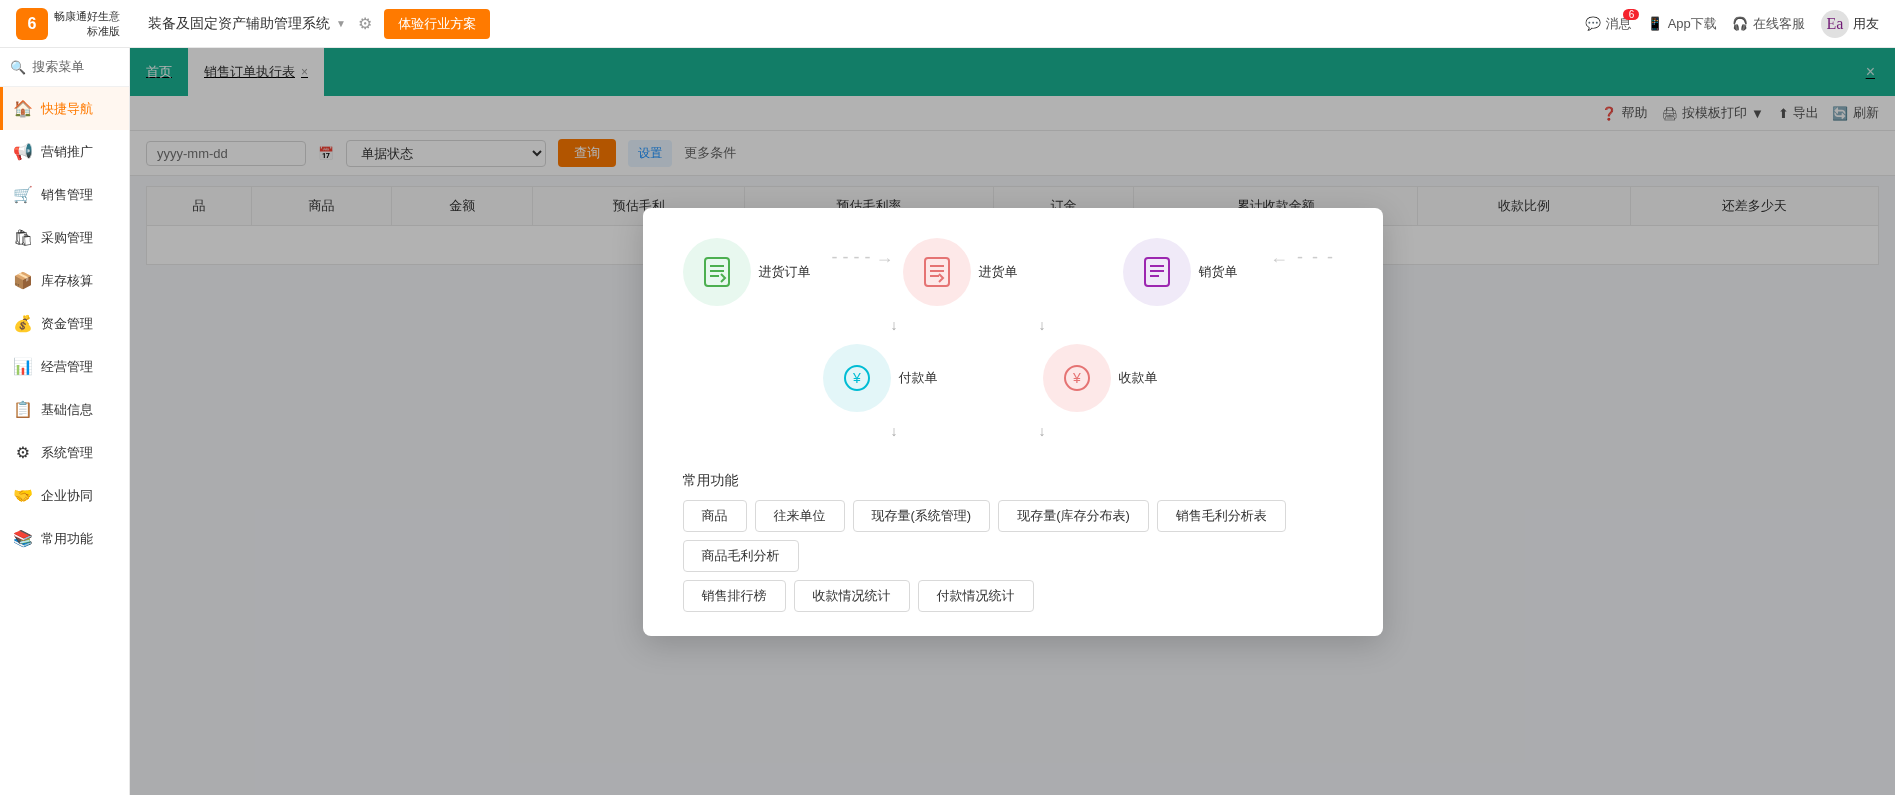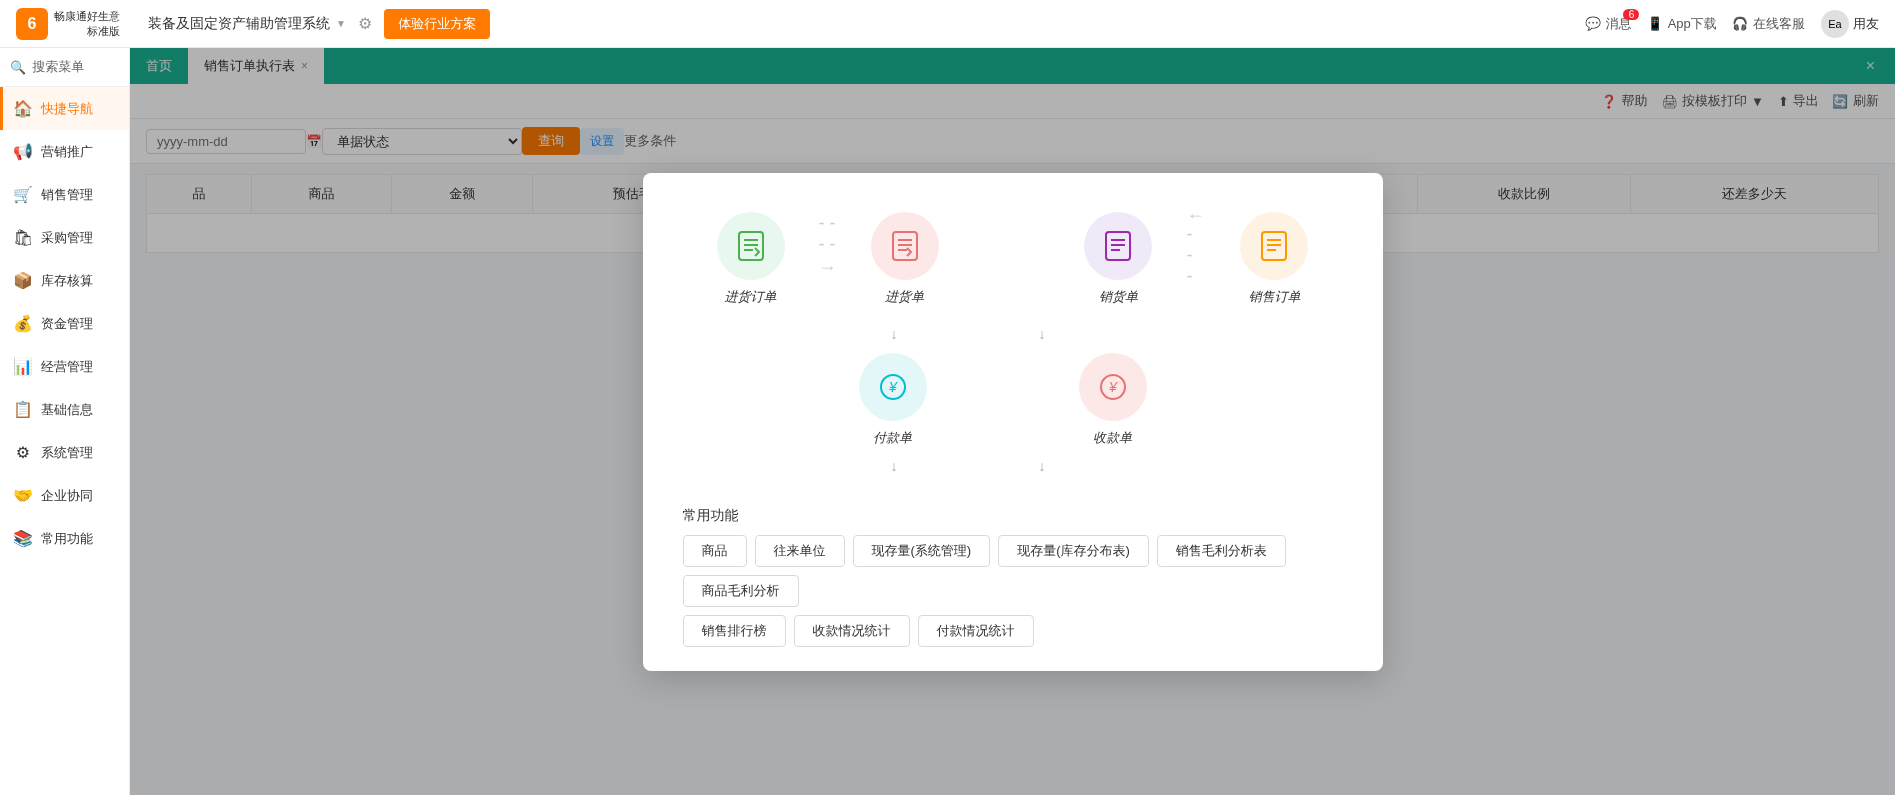--- a/index.html
+++ b/index.html
@@ -17,64 +17,64 @@
     .logo-icon { width: 32px; height: 32px; background: #ff7a00; border-radius: 6px; display: flex; align-items: center; justify-content: center; color: #fff; font-size: 16px; font-weight: bold; }
     .logo-text { font-size: 11px; color: #333; line-height: 1.3; text-align: right; }
     .system-title { display: flex; align-items: center; gap: 6px; color: #333; font-size: 14px; }
     .system-title-text { font-weight: 500; font-family: Liberation Serif, serif; }
     .dropdown-arrow { color: #999; font-size: 10px; }
     .gear-btn { color: #999; font-size: 16px; cursor: pointer; }
     .trial-btn { background: #ff7a00; color: #fff; border: none; border-radius: 4px; padding: 6px 14px; font-size: 13px; cursor: pointer; }
     .top-bar-right { margin-left: auto; display: flex; align-items: center; gap: 16px; color: #555; font-size: 13px; }
     .top-bar-item { display: flex; align-items: center; gap: 4px; cursor: pointer; position: relative; }
     .badge { background: #f5222d; color: #fff; border-radius: 8px; font-size: 10px; padding: 0 4px; min-width: 16px; text-align: center; position: absolute; top: -6px; right: -8px; }
-    .avatar { width: 28px; height: 28px; border-radius: 50%; background: #e0e0e0; display: flex; align-items: center; justify-content: center; font-size: 11px; color: #000000; }
-
-    
-    .tab-bar { display: flex; align-items: center; background: #1ab394; height: 36px; padding: 0 0; flex-shrink: 0; }
+    .avatar { width: 28px; height: 28px; border-radius: 50%; background: #e0e0e0; display: flex; align-items: center; justify-content: center; font-size: 16px; color: #701a75; font-family: Liberation Serif, serif; }
+
+    
+    .tab-bar { display: flex; align-items: center; background: #1ab394; height: 48px; padding: 0 0; flex-shrink: 0; text-decoration: underline; }
     .tab { display: flex; align-items: center; padding: 0 16px; height: 100%; cursor: pointer; color: rgba(255,255,255,0.85); font-size: 13px; gap: 6px; }
     .tab.active { background: #fff; color: #333; border-radius: 0; }
     .tab-close { color: #999; font-size: 12px; cursor: pointer; }
     .tab-home { color: #fff; }
     .tab-bar-end { margin-left: auto; padding: 0 12px; }
     .close-x { color: rgba(255,255,255,0.8); font-size: 16px; cursor: pointer; padding: 0 8px; }
 
     
     .sidebar-search { display: flex; align-items: center; gap: 6px; padding: 10px 10px; border-bottom: 1px solid #f0f0f0; cursor: pointer; color: #666; font-size: 13px; }
     .sidebar-item { display: flex; align-items: center; gap: 8px; padding: 12px 10px; cursor: pointer; color: #333; font-size: 13px; border-left: 3px solid transparent; }
     .sidebar-item.active { background: #fff7f0; border-left-color: #ff7a00; color: #ff7a00; }
     .sidebar-item-icon { font-size: 16px; width: 20px; text-align: center; }
 
     
     .toolbar { display: flex; align-items: center; padding: 8px 16px; background: #fff; border-bottom: 1px solid #e8e8e8; gap: 12px; flex-shrink: 0; }
     .toolbar-btn { display: flex; align-items: center; gap: 4px; color: #555; font-size: 13px; cursor: pointer; }
     .toolbar-btn-primary { background: #ff7a00; color: #fff; border: none; border-radius: 4px; padding: 5px 16px; font-size: 13px; cursor: pointer; }
     .toolbar-btn-secondary { background: #e8f4ff; color: #1890ff; border: none; border-radius: 4px; padding: 5px 10px; font-size: 12px; cursor: pointer; }
 
     
-    .filter-bar { display: flex; align-items: center; padding: 8px 16px; background: #fff; border-bottom: 1px solid #e8e8e8; flex-shrink: 0; flex-wrap: wrap; }
+    .filter-bar { display: flex; align-items: center; padding: 8px 16px; background: #fff; border-bottom: 1px solid #e8e8e8; gap: 12px; flex-shrink: 0; flex-wrap: wrap; }
     .filter-input { border: 1px solid #d9d9d9; border-radius: 4px; padding: 4px 10px; font-size: 13px; color: #bbb; width: 160px; }
     .filter-select { border: 1px solid #d9d9d9; border-radius: 4px; padding: 4px 10px; font-size: 13px; color: #333; width: 200px; background: #fff; }
     .more-conditions { color: #666; font-size: 13px; cursor: pointer; }
 
     
     .table-area { flex: 1; overflow: auto; padding: 0 16px 16px; background: #f5f7fa; }
     .data-table { width: 100%; border-collapse: collapse; background: #fff; margin-top: 10px; }
     .data-table th { background: #fafafa; border: 1px solid #e8e8e8; padding: 10px 12px; text-align: center; color: #333; font-weight: 500; font-size: 13px; white-space: nowrap; }
     .data-table td { border: 1px solid #e8e8e8; padding: 10px 12px; text-align: center; color: #333; font-size: 13px; }
     .no-data { text-align: center; padding: 60px; color: #999; font-size: 14px; }
 
     
     .modal-overlay { position: absolute; top: 0; left: 0; right: 0; bottom: 0; background: rgba(0,0,0,0.3); z-index: 100; display: flex; align-items: center; justify-content: center; pointer-events: none; }
     .modal { background: #fff; border-radius: 8px; width: 740px; max-height: 560px; overflow: hidden; pointer-events: all; position: relative; padding: 30px 40px 24px; box-shadow: 0 8px 32px rgba(0,0,0,0.18); }
 
     
     .flow-section { display: flex; flex-direction: column; gap: 10px; }
     .flow-row { display: flex; align-items: center; gap: 0; }
-    .flow-item { display: flex; flex-direction: column; align-items: center; gap: 8px; width: 140px; font-style: italic; }
+    .flow-item { display: flex; flex-direction: row; align-items: center; gap: 8px; width: 140px; }
     .flow-circle { width: 68px; height: 68px; border-radius: 50%; display: flex; align-items: center; justify-content: center; font-size: 28px; }
     .flow-label { font-size: 13px; color: #333; }
     .flow-arrow-h { color: #ccc; font-size: 18px; display: flex; align-items: center; padding-bottom: 28px; flex: 1; justify-content: center; letter-spacing: 2px; }
     .flow-arrow-v { color: #aaa; font-size: 14px; text-align: center; line-height: 1; margin: 2px 0; }
 
     
     .circle-green { background: #e8f8ef; }
     .circle-pink { background: #fde8e8; }
     .circle-purple { background: #f0eaf8; }
     .circle-orange { background: #fef3e2; }
@@ -293,31 +293,20 @@
                   <svg width="36" height="36" viewBox="0 0 36 36">
                       <rect x="6" y="4" width="24" height="28" rx="3" fill="none" stroke="#9c27b0" stroke-width="2"></rect>
                       <line x1="11" y1="12" x2="25" y2="12" stroke="#9c27b0" stroke-width="2"></line>
                       <line x1="11" y1="17" x2="25" y2="17" stroke="#9c27b0" stroke-width="2"></line>
                       <line x1="11" y1="22" x2="20" y2="22" stroke="#9c27b0" stroke-width="2"></line>
                     </svg>
                 </div>
                 <span class="flow-label">销货单</span>
               </div>
               <div class="flow-arrow-h">← - - -</div>
-              <div class="flow-item">
-                <div class="flow-circle circle-orange" style="display:flex; align-items:center; justify-content:center;">
-                  <svg width="36" height="36" viewBox="0 0 36 36">
-                      <rect x="6" y="4" width="24" height="28" rx="3" fill="none" stroke="#ff9800" stroke-width="2"></rect>
-                      <line x1="11" y1="12" x2="25" y2="12" stroke="#ff9800" stroke-width="2"></line>
-                      <line x1="11" y1="17" x2="25" y2="17" stroke="#ff9800" stroke-width="2"></line>
-                      <line x1="11" y1="22" x2="20" y2="22" stroke="#ff9800" stroke-width="2"></line>
-                    </svg>
-                </div>
-                <span class="flow-label">销售订单</span>
-              </div>
             </div>
 
             <div class="flow-row" style="padding-left: 140px; gap:0;">
               <div style="width:68px; text-align:center; padding-left: 68px;">
                 <div class="flow-arrow-v">↓</div>
               </div>
               <div style="width: 80px;"></div>
               <div style="width:68px; text-align:center; padding-left:68px;">
                 <div class="flow-arrow-v">↓</div>
               </div>

